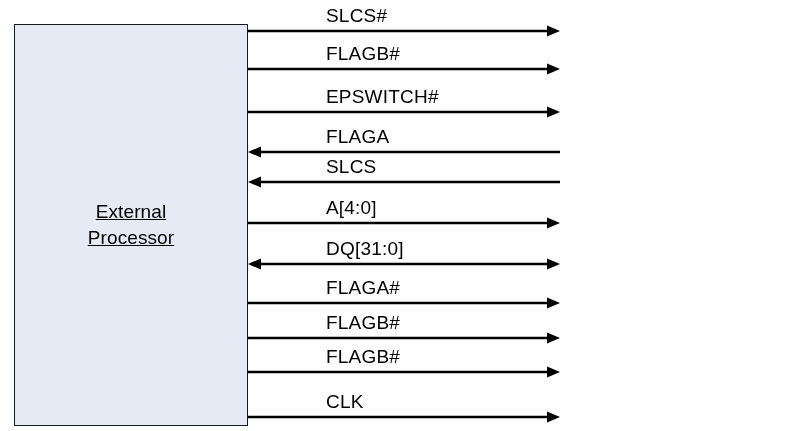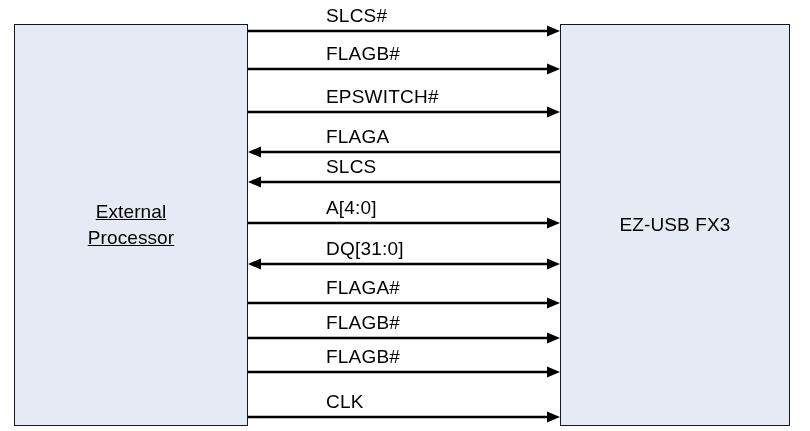--- a/index.html
+++ b/index.html
@@ -106,23 +106,20 @@
 </head>
 <body>
 
 <div id="canvas">
 
   <div class="block" id="block-left">
     <span class="block-label">External
 Processor</span>
   </div>
 
-  <div class="block" id="block-right">
-    <span class="block-label">EZ-USB FX3</span>
-  </div>
 
   <div id="signal-layer">
       <div class="signal" style="top: 31px;">
         <svg width="312" height="18">
           <line x1="0" y1="9" x2="299" y2="9" stroke="#000000" stroke-width="2.4"></line>
           <polygon points="312,9 299,3.5 299,14.5" fill="#000000"></polygon>
         </svg>
         <span class="signal-label">SLCS#</span>
       </div>
       <div class="signal" style="top: 69px;">

